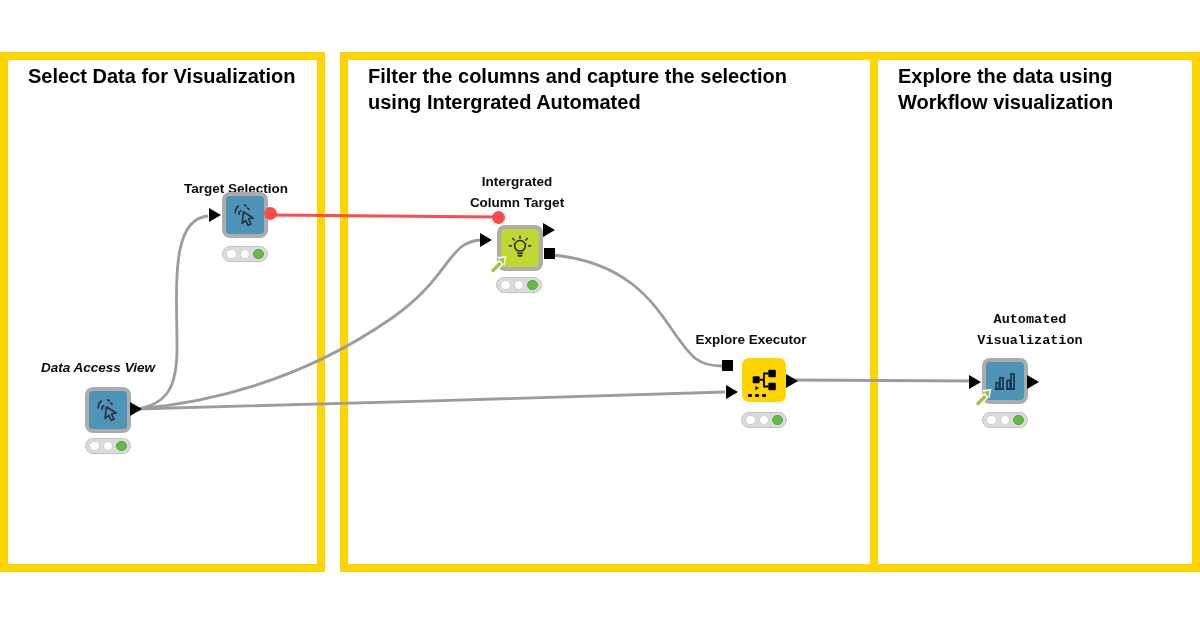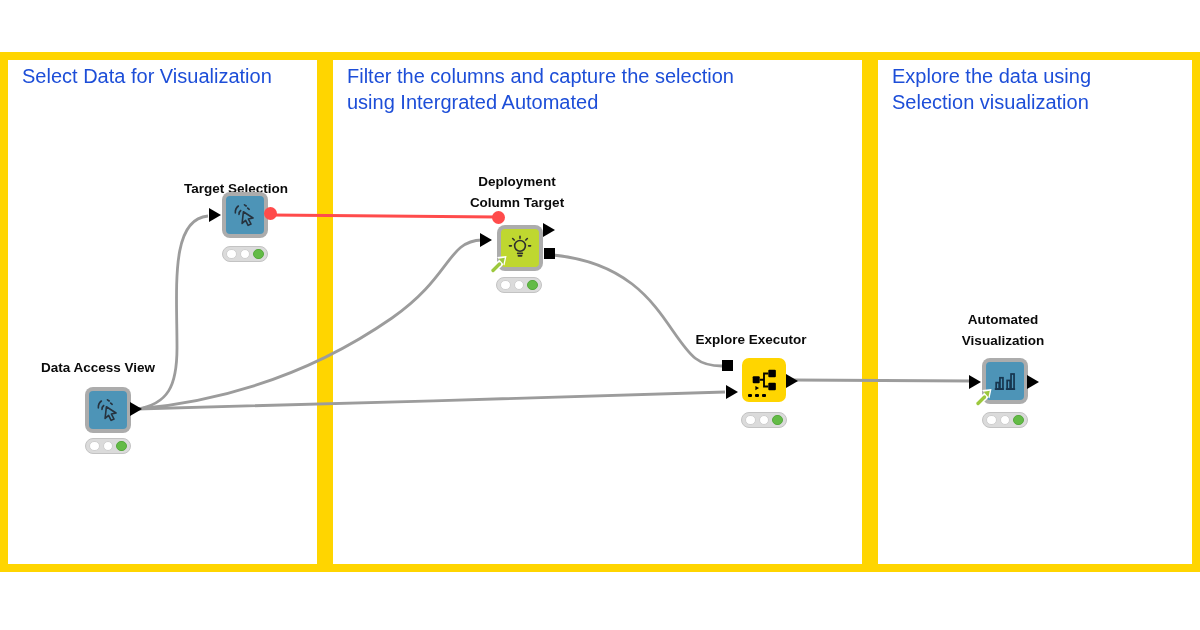--- a/index.html
+++ b/index.html
@@ -6,25 +6,25 @@
   body{
     width:1200px;height:630px;position:relative;background:#ffffff;
     font-family:"Liberation Sans", sans-serif;overflow:hidden;
   }
   
   .panel{
     position:absolute;top:52px;height:520px;background:#ffffff;
     border:8px solid #FFD500;box-sizing:border-box;z-index:1;
   }
   .panel-1{left:0;width:325px;}
-  .panel-2{left:325px;width:545px;}
+  .panel-2{left:340px;width:545px;}
   .panel-3{left:870px;width:330px;}
   .panel-title{
-    font-size:20px;font-weight:normal;color:#1d4ed8;line-height:26px;
-    padding:3px 7px 0 14px;letter-spacing:0;
+    font-size:20px;font-weight:bold;color:#000000;line-height:26px;
+    padding:3px 7px 0 20px;letter-spacing:0;
   }
   
   #wires{position:absolute;left:0;top:0;z-index:2;}
   
   .node{position:absolute;z-index:3;}
   .frame{width:46px;height:46px;background:#ACACAC;border-radius:8px;position:relative;}
   .inner{position:absolute;inset:4px;border-radius:4px;display:flex;align-items:center;justify-content:center;}
   .inner.blue{background:#4D94B7;}
   .inner.lime{background:#BFD730;}
   .node-yellow{width:44px;height:44px;background:#FFD500;border-radius:7px;position:relative;display:flex;align-items:center;justify-content:center;}
@@ -59,34 +59,34 @@
 </div>
 <div class="panel panel-2">
   <div class="panel-title">
     <div>Filter the columns and capture the selection</div>
     <div>using Intergrated Automated</div>
   </div>
 </div>
 <div class="panel panel-3">
   <div class="panel-title">
     <div>Explore the data using</div>
-    <div>Selection visualization</div>
+    <div>Workflow visualization</div>
   </div>
 </div>
 
 <svg id="wires" width="1200" height="630" viewBox="0 0 1200 630">
   <path d="M 137 409 C 168 404 177 386 177 348 C 177 288 170 219 208 216" fill="none" stroke-width="2.8" stroke="#9C9C9C"></path>
   <path d="M 137 409 C 235 400 320 368 392 318 C 452 276 447 241 482 240" fill="none" stroke-width="2.8" stroke="#9C9C9C"></path>
   <path d="M 137 409 C 300 405 560 397 725 392" fill="none" stroke-width="2.8" stroke="#9C9C9C"></path>
   <path d="M 553 255 C 625 262 652 300 673 331 C 691 357 698 366 722 366" fill="none" stroke-width="2.8" stroke="#9C9C9C"></path>
   <path d="M 793 380 L 972 381" fill="none" stroke-width="2.8" stroke="#9C9C9C"></path>
   <path d="M 271 215 L 497 217" fill="none" stroke-width="3.2" stroke="#FF4B4B"></path>
 </svg>
 
-<div class="nlabel" style="left:8px;top:357px;">
+<div class="nlabel" style="left:8px;top:357px;font-style:italic;">
   <span>Data Access View</span>
 </div>
 <div class="node" style="left:85px;top:387px;">
   <div class="frame">
     <div class="inner blue">
       <svg width="30" height="30" viewBox="0 0 28 28">
         <g fill="none" stroke="#26323E" stroke-width="1.5" stroke-linejoin="round" stroke-linecap="round">
           <path d="M12.5 11 L21.5 16.8 L17.2 17.8 L19.6 22.4 L16.9 23.7 L14.6 19 L11.3 21.8 Z"></path>
           <path d="M5 12 A7.5 7.5 0 0 1 7.8 5.6"></path>
           <path d="M8.4 13.4 A4.2 4.2 0 0 1 10 9.8"></path>
@@ -122,21 +122,21 @@
     <span class="rc" style="left:42px;top:15px;"></span>
   </div>
 </div>
 <div class="lights" style="left:222px;top:246px;">
   <span class="dot off"></span>
   <span class="dot off"></span>
   <span class="dot on"></span>
 </div>
 
 <div class="nlabel" style="left:427px;top:171px;">
-  <div>Deployment</div>
+  <div>Intergrated</div>
   <div>Column Target</div>
 </div>
 <div class="node" style="left:497px;top:225px;">
   <div class="frame">
     <div class="inner lime">
       <svg width="28" height="28" viewBox="0 0 26 26">
         <g fill="none" stroke="#2E2E2E" stroke-width="1.5" stroke-linecap="round">
           <circle cx="13" cy="11" r="5"></circle>
           <path d="M10.8 18 h4.4 M11.4 20.3 h3.2"></path>
           <path d="M13 2.2 V4 M5 11 H3.2 M22.8 11 H21 M6.2 4.2 L7.6 5.6 M19.8 4.2 L18.4 5.6"></path>
@@ -186,21 +186,21 @@
     <span class="tri" style="left:-16px;top:27px;"></span>
     <span class="tri" style="left:44px;top:16px;"></span>
   </div>
 </div>
 <div class="lights" style="left:741px;top:412px;">
   <span class="dot off"></span>
   <span class="dot off"></span>
   <span class="dot on"></span>
 </div>
 
-<div class="nlabel" style="left:913px;top:309px;">
+<div class="nlabel" style="left:940px;top:309px;font-family:Liberation Mono, monospace;">
   <div>Automated</div>
   <div>Visualization</div>
 </div>
 <div class="node" style="left:982px;top:358px;">
   <div class="frame">
     <div class="inner blue">
       <svg width="28" height="28" viewBox="0 0 26 26">
         <g fill="none" stroke="#17364F" stroke-width="1.6">
           <path d="M3.5 20.5 H11.8"></path>
           <rect x="4.8" y="14.5" width="2.8" height="6"></rect>

